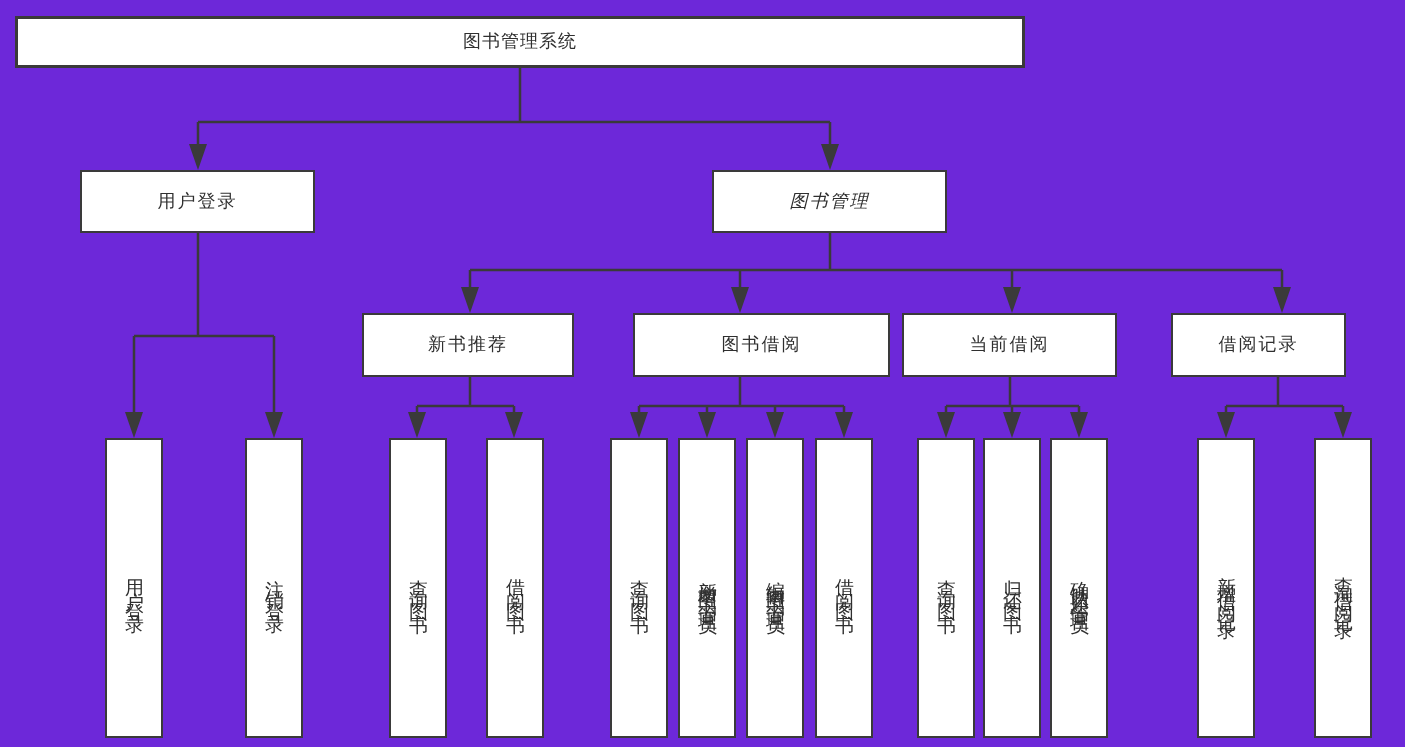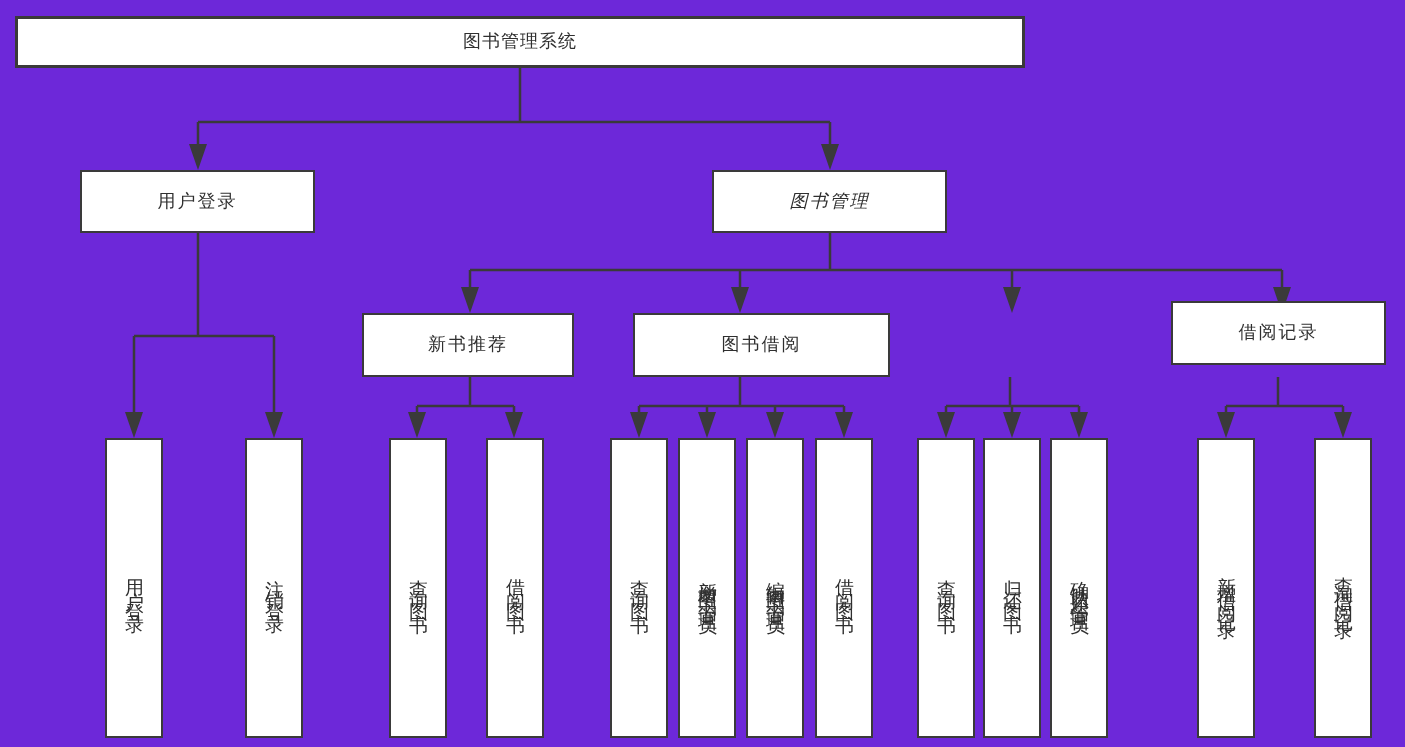--- a/index.html
+++ b/index.html
@@ -86,21 +86,22 @@
     </g>
   </svg>
 
   <div class="node lvl1" style="left:15px; top:16px; width:1010px; height:52px;">图书管理系统</div>
 
   <div class="node mid" style="left:80px; top:170px; width:235px; height:63px;">用户登录</div>
   <div class="node mid" style="left:712px; top:170px; width:235px; height:63px;font-style:italic;">图书管理</div>
 
   <div class="node mid" style="left:362px; top:313px; width:212px; height:64px;">新书推荐</div>
   <div class="node mid" style="left:633px; top:313px; width:257px; height:64px;">图书借阅</div>
-  <div class="node mid" style="left:1171px; top:301px; width:215px; height:64px;">借阅记录</div>
+  <div class="node mid" style="left:902px; top:313px; width:215px; height:64px;">当前借阅</div>
+  <div class="node mid" style="left:1171px; top:313px; width:175px; height:64px;">借阅记录</div>
 
   <div class="node leaf" style="left:105px;">用户登录</div>
   <div class="node leaf" style="left:245px;">注销登录</div>
 
   <div class="node leaf" style="left:389px;">查询图书</div>
   <div class="node leaf" style="left:486px;">借阅图书</div>
 
   <div class="node leaf" style="left:610px;">查询图书</div>
   <div class="node leaf tight" style="left:678px;">新增图书（管理员）</div>
   <div class="node leaf tight" style="left:746px;">编辑图书（管理员）</div>

